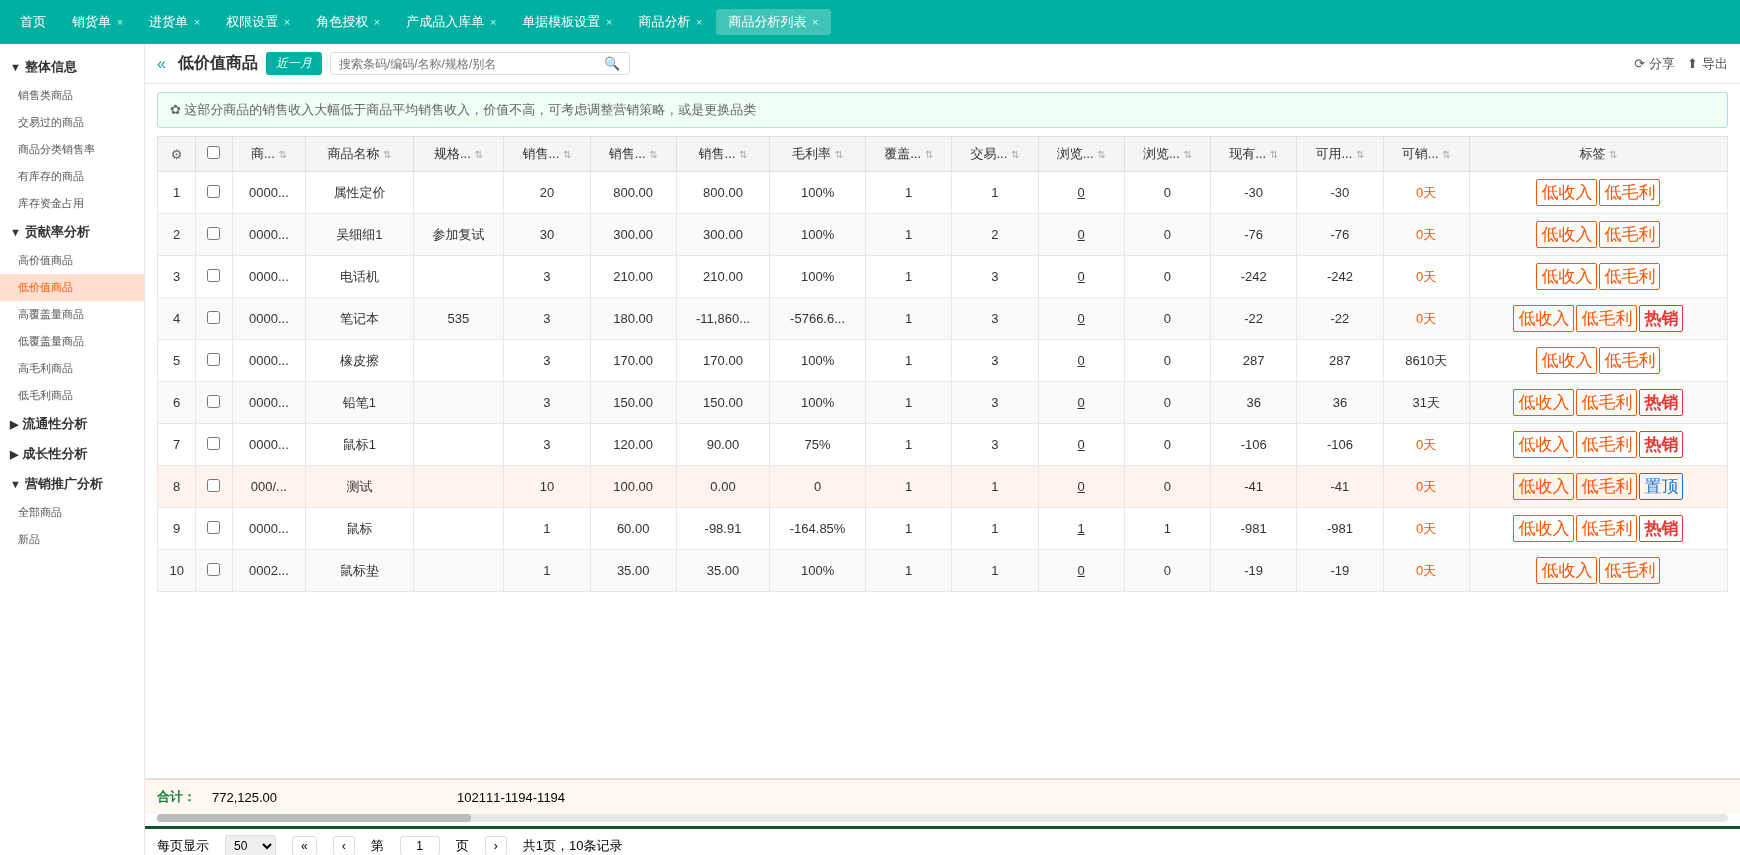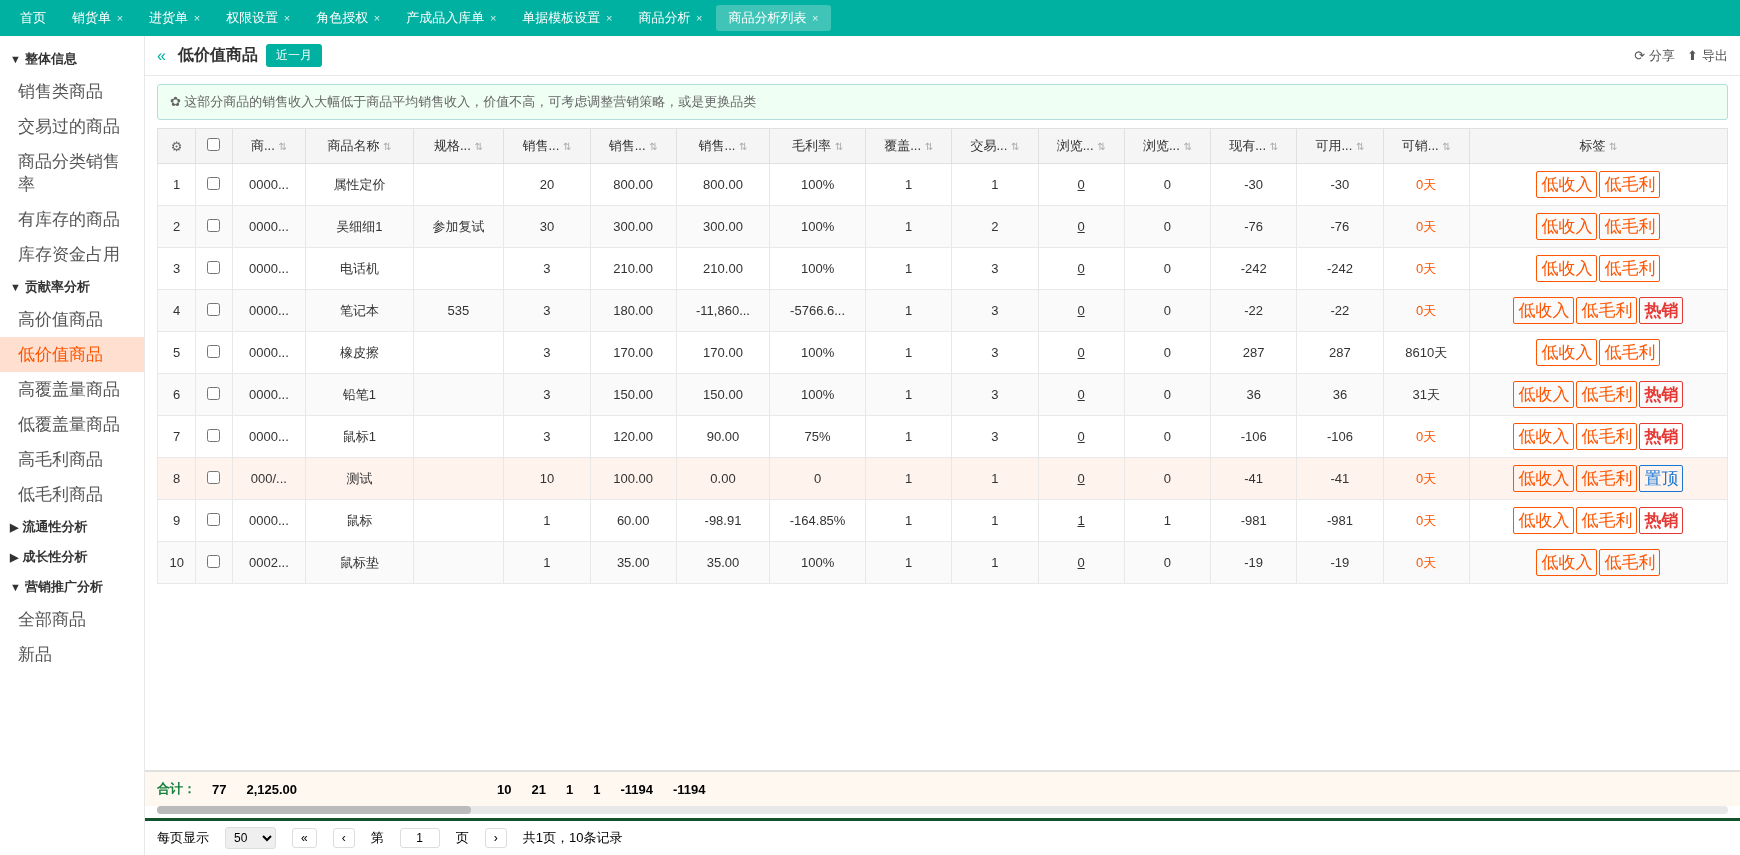--- a/index.html
+++ b/index.html
@@ -3,21 +3,21 @@
   <meta charset="utf-8">
   <style>
     * { box-sizing: border-box; margin: 0; padding: 0; font-family: 'Microsoft YaHei', Arial, sans-serif; font-size: 13px; }
     body { background: #f5f5f5; overflow: hidden; }
 
     
     .top-nav {
       display: flex;
       align-items: center;
       background: #00b0a0;
-      height: 36px;
+      height: 44px;
       padding: 0 8px;
       gap: 2px;
       flex-shrink: 0;
     }
     .nav-item {
       color: #fff;
       padding: 4px 12px;
       cursor: pointer;
       border-radius: 3px;
       white-space: nowrap;
@@ -48,21 +48,21 @@
       color: #333;
       font-weight: bold;
       cursor: pointer;
       font-size: 13px;
     }
     .sidebar-group-header .arrow { margin-right: 4px; font-size: 11px; }
     .sidebar-item {
       padding: 6px 10px 6px 18px;
       color: #555;
       cursor: pointer;
-      font-size: 17px;
+      font-size: 11px;
     }
     .sidebar-item.active { background: #ffe0d0; color: #ff5500; }
 
     
     .content-area {
       flex: 1;
       display: flex;
       flex-direction: column;
       overflow: hidden;
       background: #fff;
@@ -89,20 +89,21 @@
       color: #333;
     }
     .date-filter-btn {
       background: #00b0a0;
       color: #fff;
       border: none;
       border-radius: 3px;
       padding: 3px 10px;
       cursor: pointer;
       font-size: 12px;
+      font-style: italic;
     }
     .search-box {
       display: flex;
       align-items: center;
       border: 1px solid #ddd;
       border-radius: 3px;
       padding: 3px 8px;
       flex: 1;
       max-width: 300px;
       background: #fff;
@@ -193,23 +194,21 @@
       padding: 8px 12px;
       display: flex;
       align-items: center;
       gap: 8px;
       flex-shrink: 0;
       font-size: 13px;
     }
     .footer-label { color: #15803d; font-weight: bold; margin-right: 8px; }
     .footer-values {
       display: flex;
-      gap: 20px;
       flex: 1;
-      font-weight: bold;
     }
 
     
     .pagination-bar {
       display: flex;
       align-items: center;
       justify-content: flex-start;
       padding: 6px 12px;
       border-top: 3px solid #14532d;
       gap: 16px;
@@ -313,20 +312,24 @@
     <div class="sidebar-item">全部商品</div>
     <div class="sidebar-item">新品</div>
   </div>
 
   <div class="content-area">
 
     <div class="content-header">
       <span class="collapse-btn">«</span>
       <span class="page-title">低价值商品</span>
       <button class="date-filter-btn">近一月</button>
+      <div class="search-box">
+        <input type="text" placeholder="搜索条码/编码/名称/规格/别名" style="">
+        <span class="search-icon">🔍</span>
+      </div>
       <div class="header-actions">
         <button class="action-btn">
           <span>⟳</span>
           <span>分享</span>
         </button>
         <button class="action-btn">
           <span>⬆</span>
           <span>导出</span>
         </button>
       </div>

